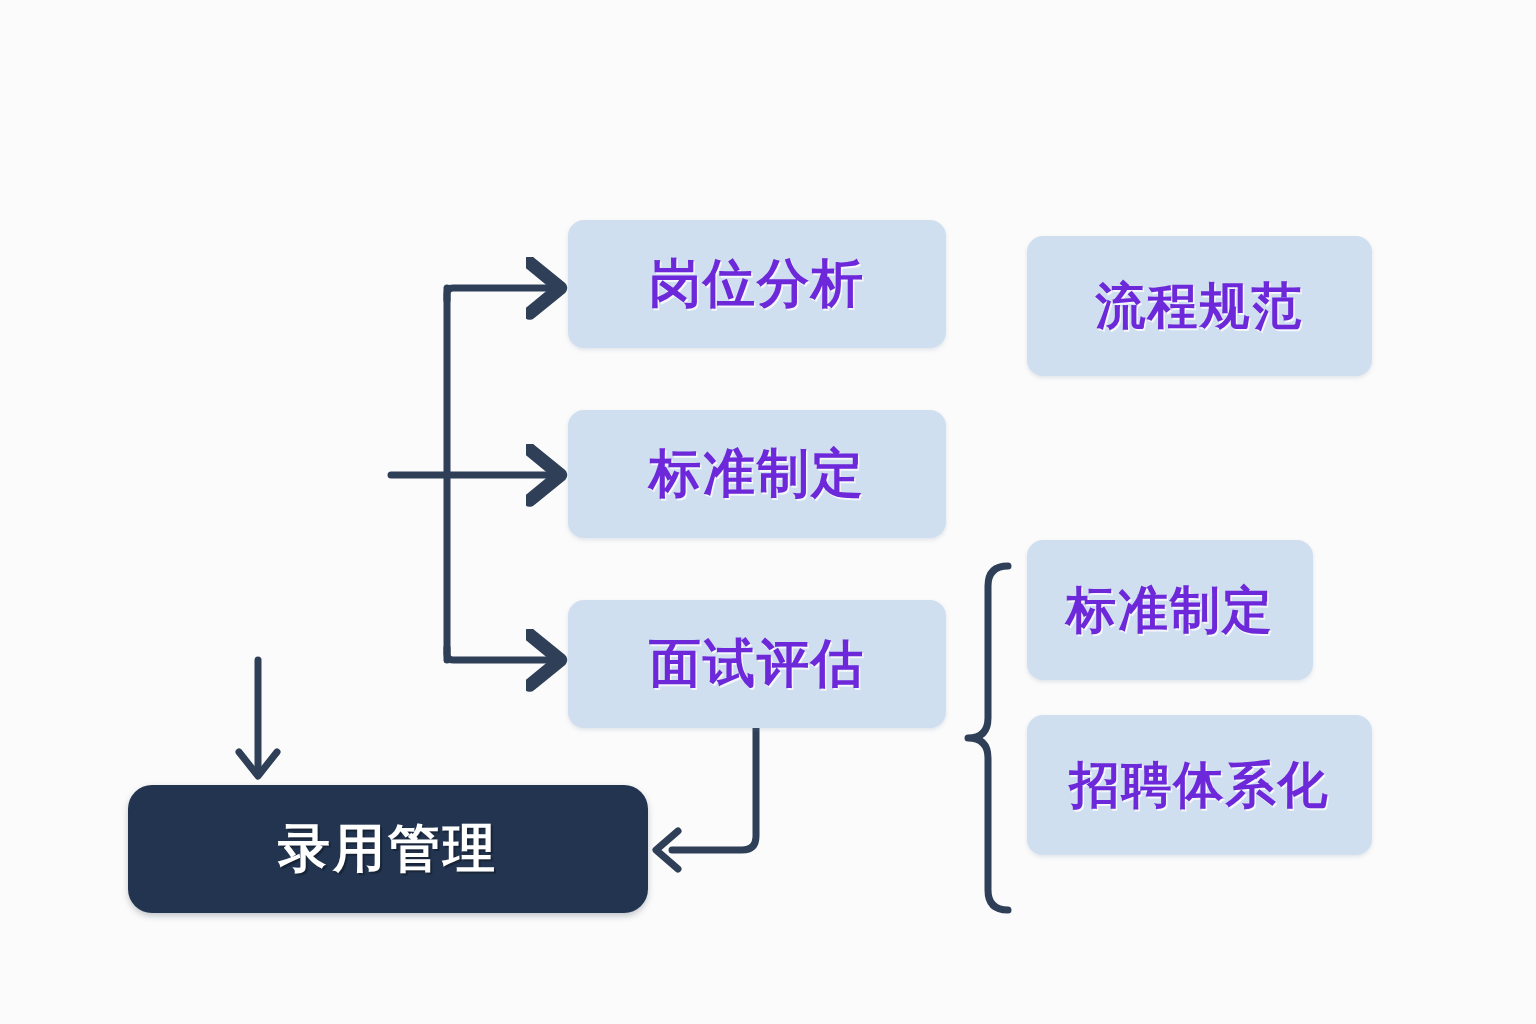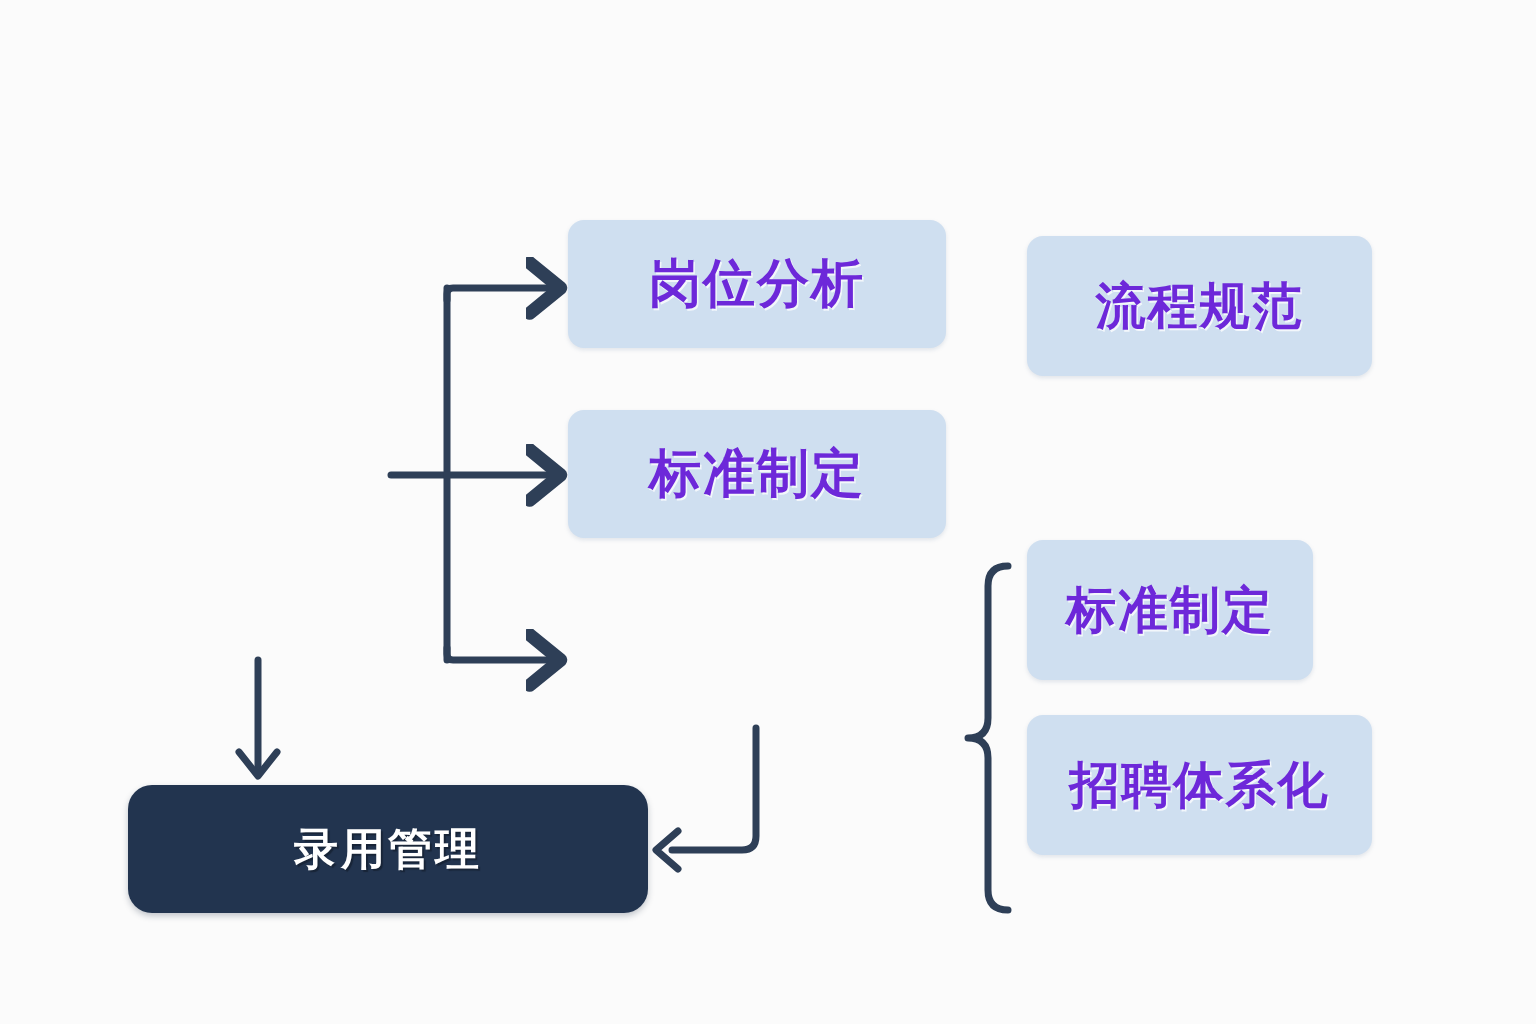--- a/index.html
+++ b/index.html
@@ -77,21 +77,21 @@
   
   #node-recruit-plan {
     left: 127px; top: 246px; width: 264px; height: 414px;
   }
   #node-recruit-plan .node-label { font-size: 60px; line-height: 1.25; }
 
   #node-hire-manage {
     left: 128px; top: 785px; width: 520px; height: 128px;
     border-radius: 24px;
   }
-  #node-hire-manage .node-label { font-size: 44px; line-height: 1.1; }
+  #node-hire-manage .node-label { font-size: 52px; line-height: 1.1; }
 
   #node-job-analysis { left: 568px; top: 220px; width: 378px; height: 128px; }
   #node-channel-mgmt { left: 568px; top: 410px; width: 378px; height: 128px; }
   #node-interview-eval { left: 568px; top: 600px; width: 378px; height: 128px; }
   .col-mid .node-label { font-size: 52px; line-height: 1.1; }
 
   #node-process-spec { left: 1027px; top: 208px; width: 345px; height: 140px; margin-top: 28px; }
   #node-system-build { left: 1027px; top: 375px; width: 345px; height: 140px; }
   #node-standard-set { left: 1027px; top: 540px; width: 286px; height: 140px; }
   #node-continuous-opt { left: 1027px; top: 715px; width: 345px; height: 140px; }
@@ -148,20 +148,23 @@
   </div>
 
   <div class="node secondary col-mid" id="node-job-analysis">
     <span class="node-label">岗位分析</span>
   </div>
 
   <div class="node secondary col-mid" id="node-channel-mgmt">
     <span class="node-label">标准制定</span>
   </div>
 
+  <div class="node secondary col-mid" id="node-interview-eval">
+    <span class="node-label">面试评估</span>
+  </div>
 
   <div class="node secondary col-right" id="node-process-spec">
     <span class="node-label">流程规范</span>
   </div>
 
 
   <div class="node secondary col-right" id="node-standard-set">
     <span class="node-label">标准制定</span>
   </div>
 

